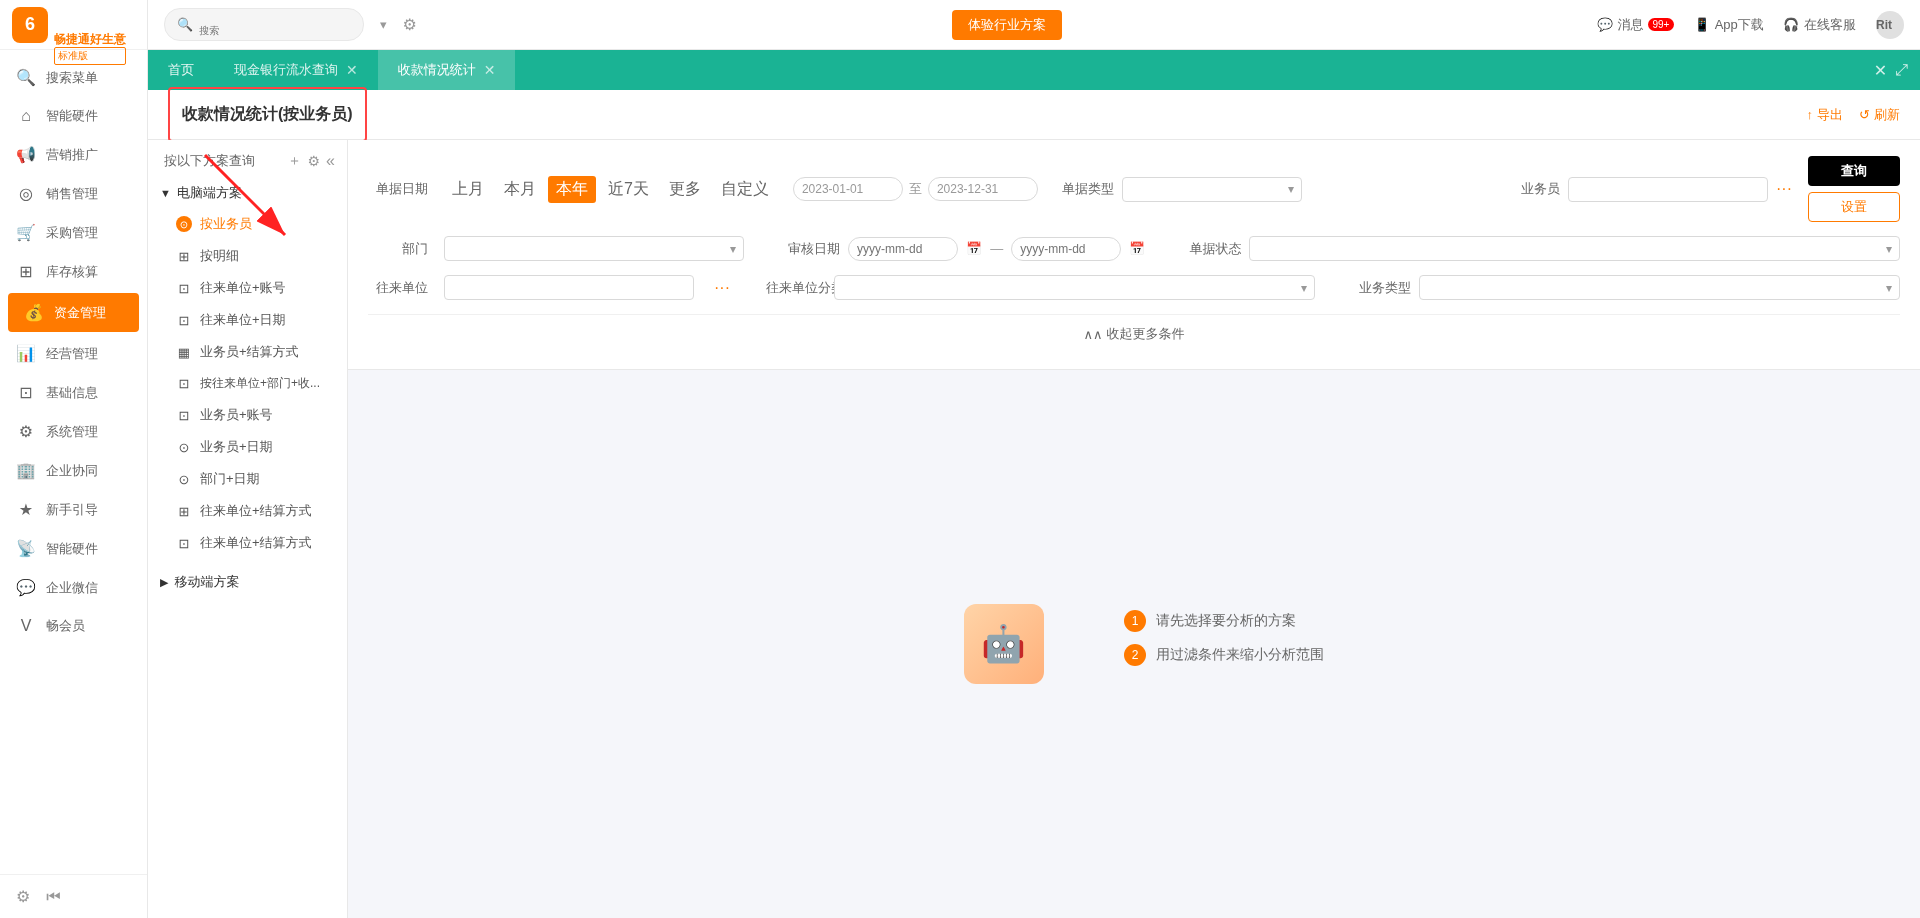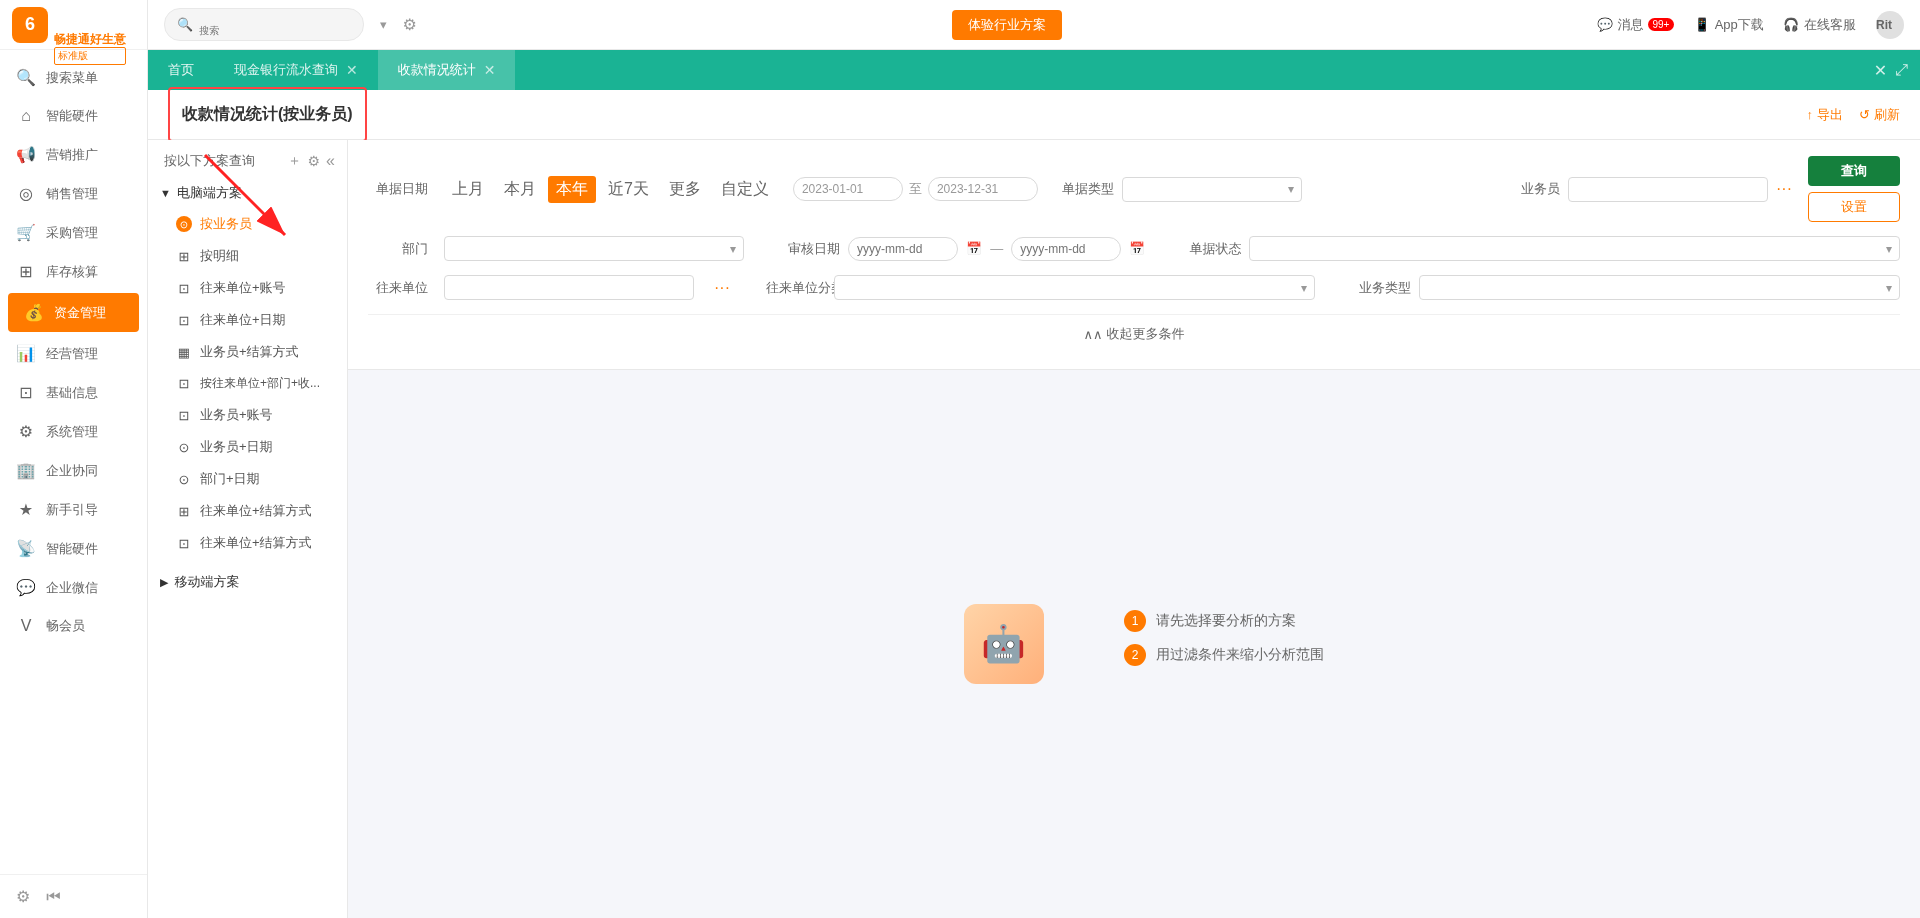--- a/index.html
+++ b/index.html
@@ -147,21 +147,21 @@
     .select-wrapper { position: relative; display: inline-block; }
     .select-wrapper::after {
       content: '▾'; position: absolute; right: 8px; top: 50%; transform: translateY(-50%);
       color: #999; pointer-events: none; font-size: 12px;
     }
     .filter-input {
       border: 1px solid #d9d9d9; border-radius: 4px; padding: 4px 10px;
       font-size: 13px; color: #333; width: 300px;
     }
     .query-btn {
-      background: #15803d; color: white; border: none; border-radius: 4px;
+      background: #000000; color: white; border: none; border-radius: 4px;
       padding: 6px 20px; cursor: pointer; font-size: 13px; font-weight: bold;
     }
     .setting-btn {
       background: #fff; color: #ff7a00; border: 1px solid #ff7a00; border-radius: 4px;
       padding: 5px 32px; cursor: pointer; font-size: 13px;
     }
     .btn-group { display: flex; flex-direction: column; gap: 6px; }
     .collapse-btn {
       display: flex; align-items: center; justify-content: center;
       gap: 4px; color: #666; font-size: 13px; cursor: pointer;

